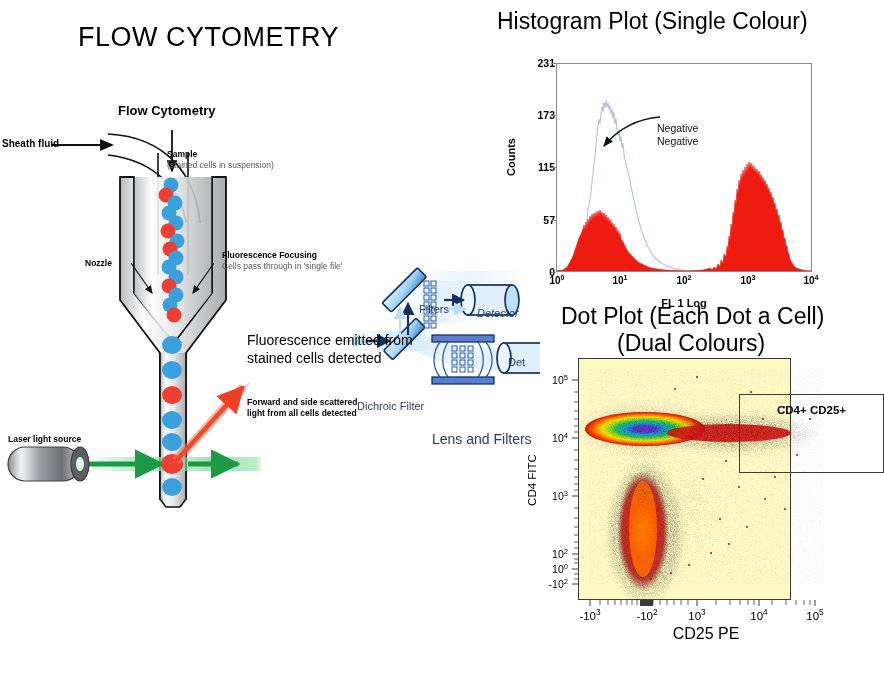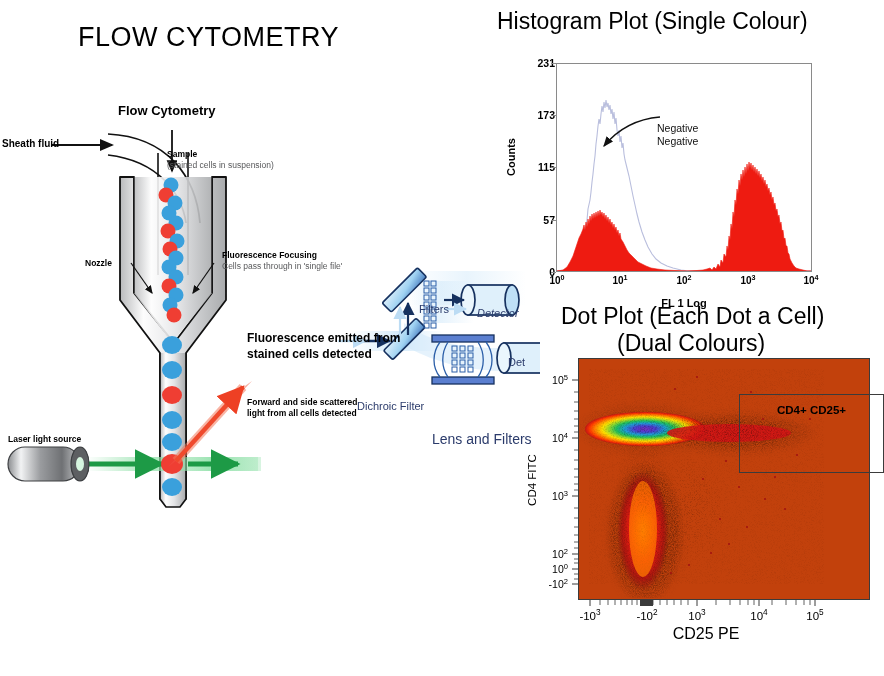--- a/index.html
+++ b/index.html
@@ -18,21 +18,21 @@
   #fc-heading{left:118px;top:103px;font-size:13px;font-weight:bold;}
   .lbl{font-size:8.5px;line-height:1.25;}
   #lbl-sheath{left:2px;top:138px;font-weight:bold;font-size:10px;}
   #lbl-sample{left:167px;top:121px;margin-top:28px;}
   #lbl-sample .t1{font-weight:bold;}
   #lbl-sample .t2{color:#58595b;}
   #lbl-nozzle{left:85px;top:258px;font-weight:bold;font-size:8.5px;}
   #lbl-hydro{left:222px;top:250px;}
   #lbl-hydro .t1{font-weight:bold;}
   #lbl-hydro .t2{color:#58595b;}
-  #lbl-fluor{left:247px;top:331px;font-weight:bold;font-size:12px;line-height:1.3;}
+  #lbl-fluor{left:247px;top:331px;font-weight:normal;font-size:14px;line-height:1.3;}
   #lbl-scatter{left:247px;top:397px;font-weight:bold;font-size:8.5px;line-height:1.3;}
   #lbl-laser{left:8px;top:434px;font-weight:bold;font-size:8.5px;}
   #lbl-dichroic{left:357px;top:400px;font-size:11px;color:#2b3b6b;}
   #lbl-lens{left:432px;top:400px;font-size:14px;color:#2b3b6b;margin-top:31px;}
   #lbl-filters{left:419px;top:303px;font-size:11px;color:#2b3b6b;}
   #lbl-detector1{left:477px;top:307px;font-size:11px;color:#2b3b6b;font-style:italic;}
   #lbl-detector2{left:508px;top:356px;font-size:11px;color:#2b3b6b;}
 
   
   #hist-wrap{left:497px;top:45px;width:380px;height:250px;}
@@ -44,22 +44,22 @@
   .h-xtick{position:absolute;font-size:10px;font-weight:bold;transform:translateX(-50%);}
   #hist-ylabel{position:absolute;left:14px;top:112px;font-size:11px;font-weight:bold;
                transform:translate(-50%,-50%) rotate(-90deg);white-space:nowrap;}
   #hist-xlabel{position:absolute;left:187px;top:252px;font-size:11px;font-weight:bold;
                transform:translateX(-50%);white-space:nowrap;}
   #neg-ctrl-label{position:absolute;left:160px;top:77px;font-size:10.5px;
                   line-height:1.2;color:#111;}
 
   
   #dot-wrap{left:520px;top:350px;width:364px;height:300px;}
-  #dot-box{position:absolute;left:58px;top:8px;width:292px;height:242px;
-           border:1.4px solid #3b3b3b;background:#c2410c;box-sizing:border-box;}
+  #dot-box{position:absolute;left:58px;top:8px;width:213px;height:242px;
+           border:1.4px solid #3b3b3b;background:#fef9c3;box-sizing:border-box;}
   #gate-box{position:absolute;left:160px;top:35px;width:145px;height:79px;
             border:1.4px solid #3b3b3b;box-sizing:border-box;}
   #gate-label{position:absolute;left:50%;top:9px;transform:translateX(-50%);
               font-size:11.5px;font-weight:bold;white-space:nowrap;}
   .d-ytick{position:absolute;right:316px;font-size:10.5px;text-align:right;
            width:46px;transform:translateY(-50%);white-space:nowrap;}
   .d-xtick{position:absolute;font-size:11.5px;transform:translateX(-50%);white-space:nowrap;text-align:right;}
   #dot-ylabel{position:absolute;left:12px;top:130px;font-size:11.5px;
               transform:translate(-50%,-50%) rotate(-90deg);white-space:nowrap;}
   #dot-xlabel{position:absolute;left:186px;top:275px;font-size:16px;

